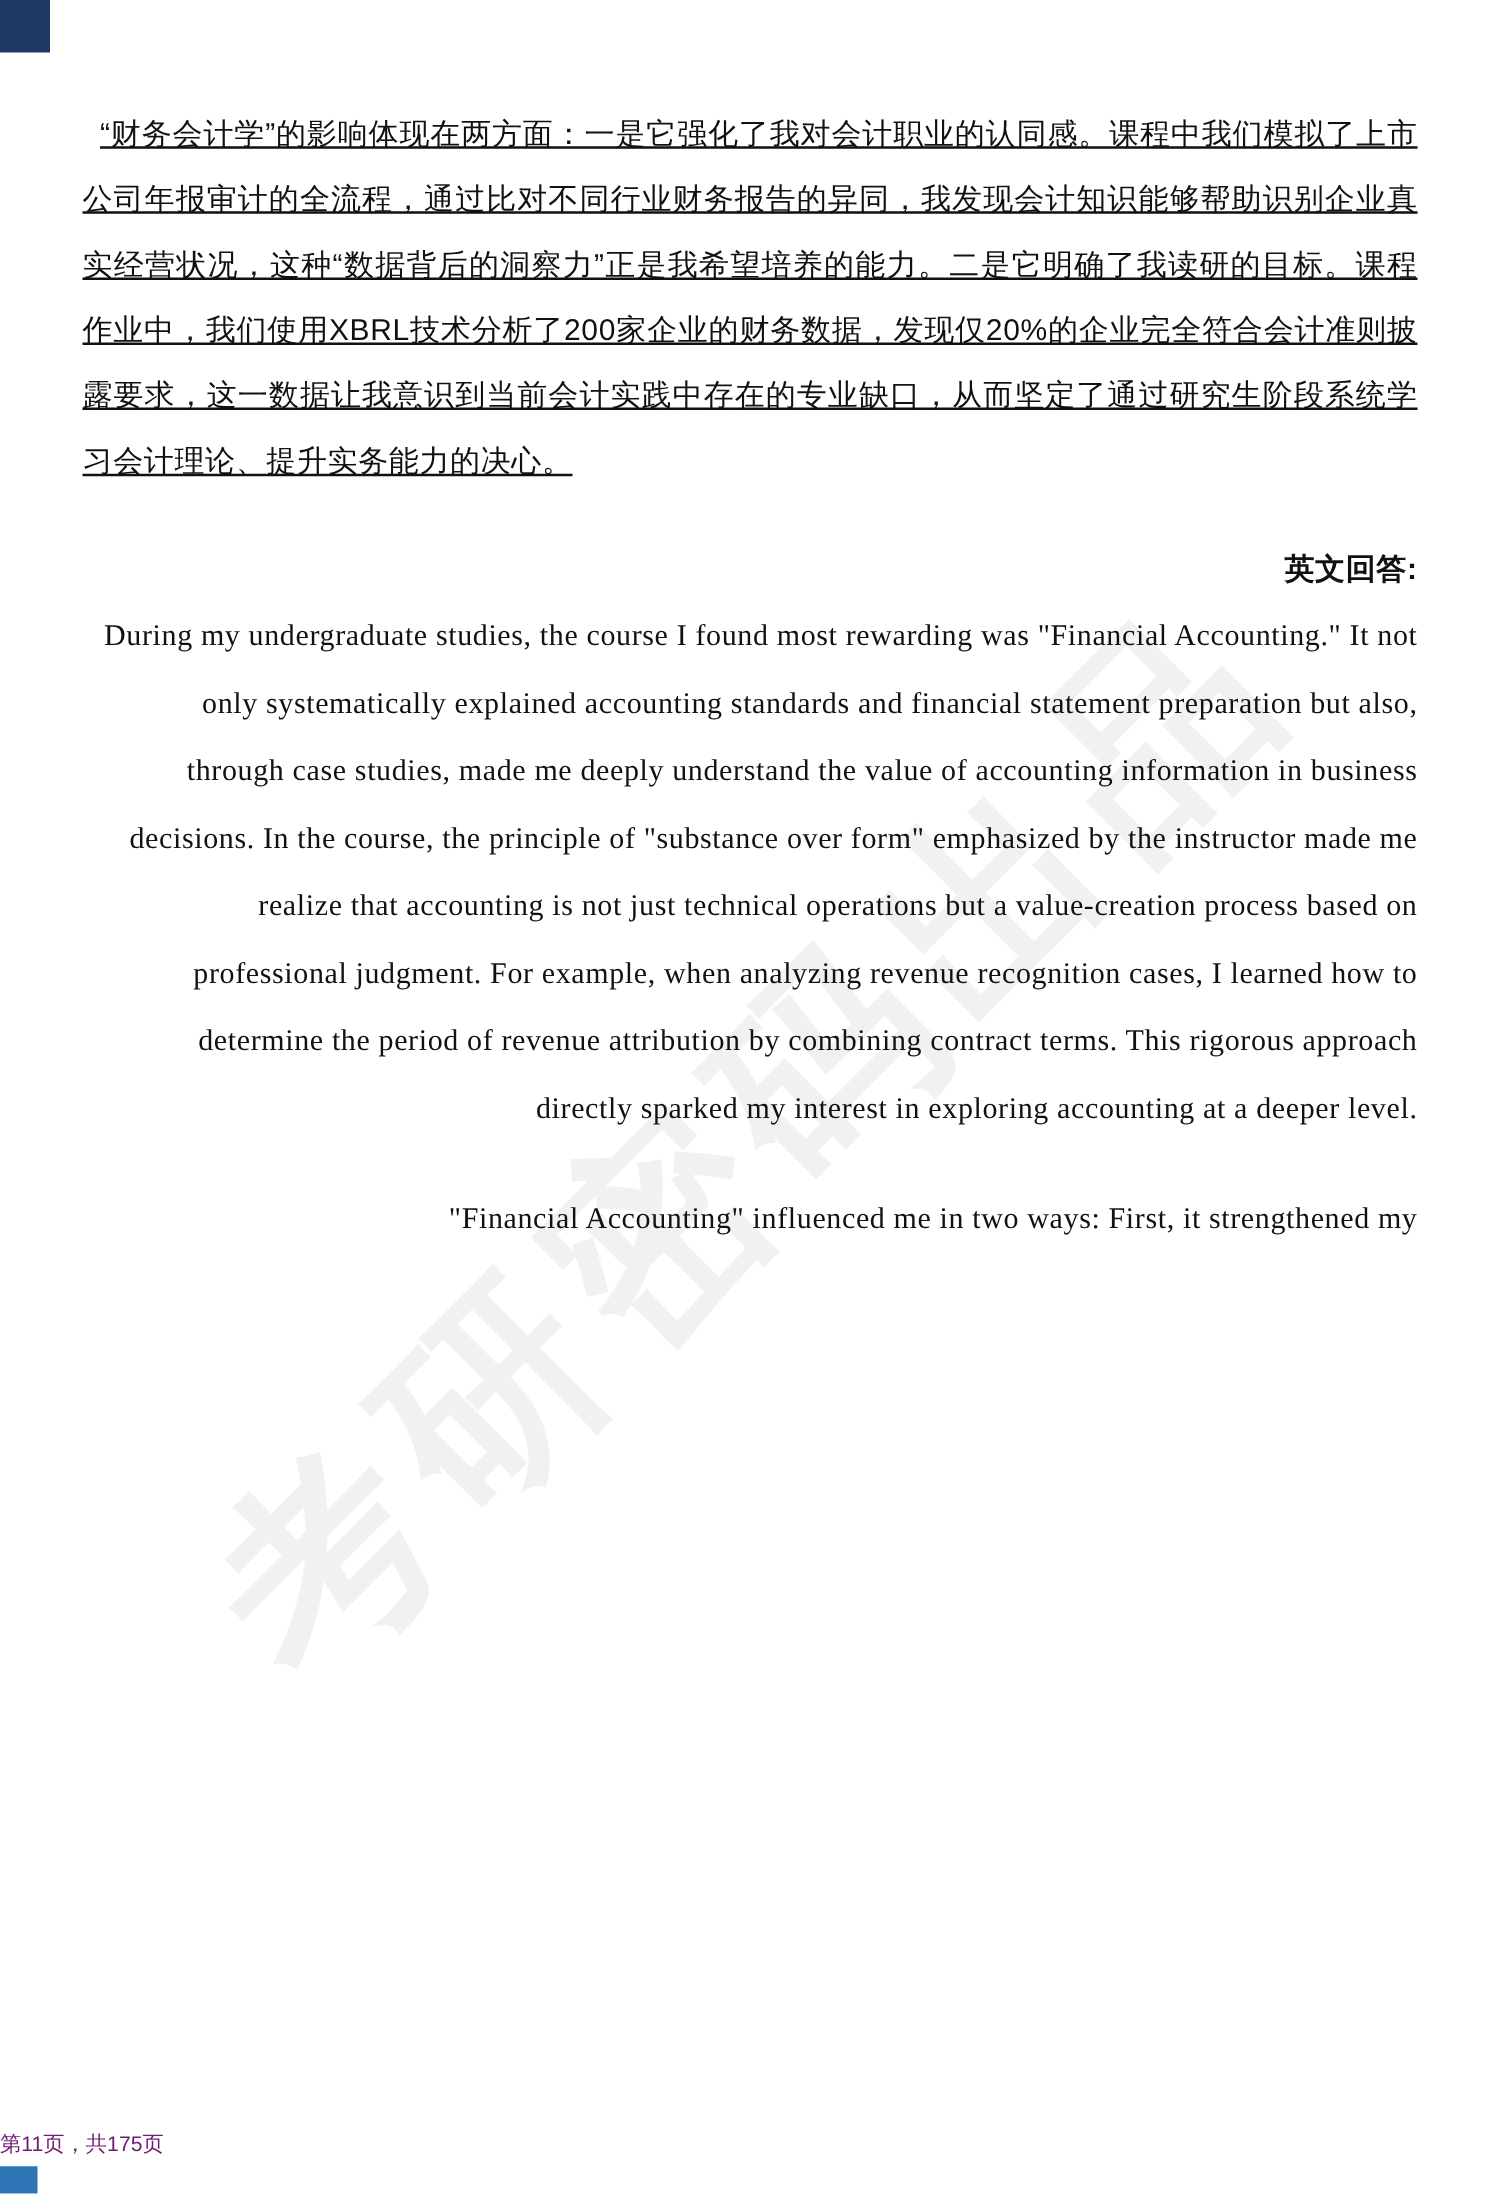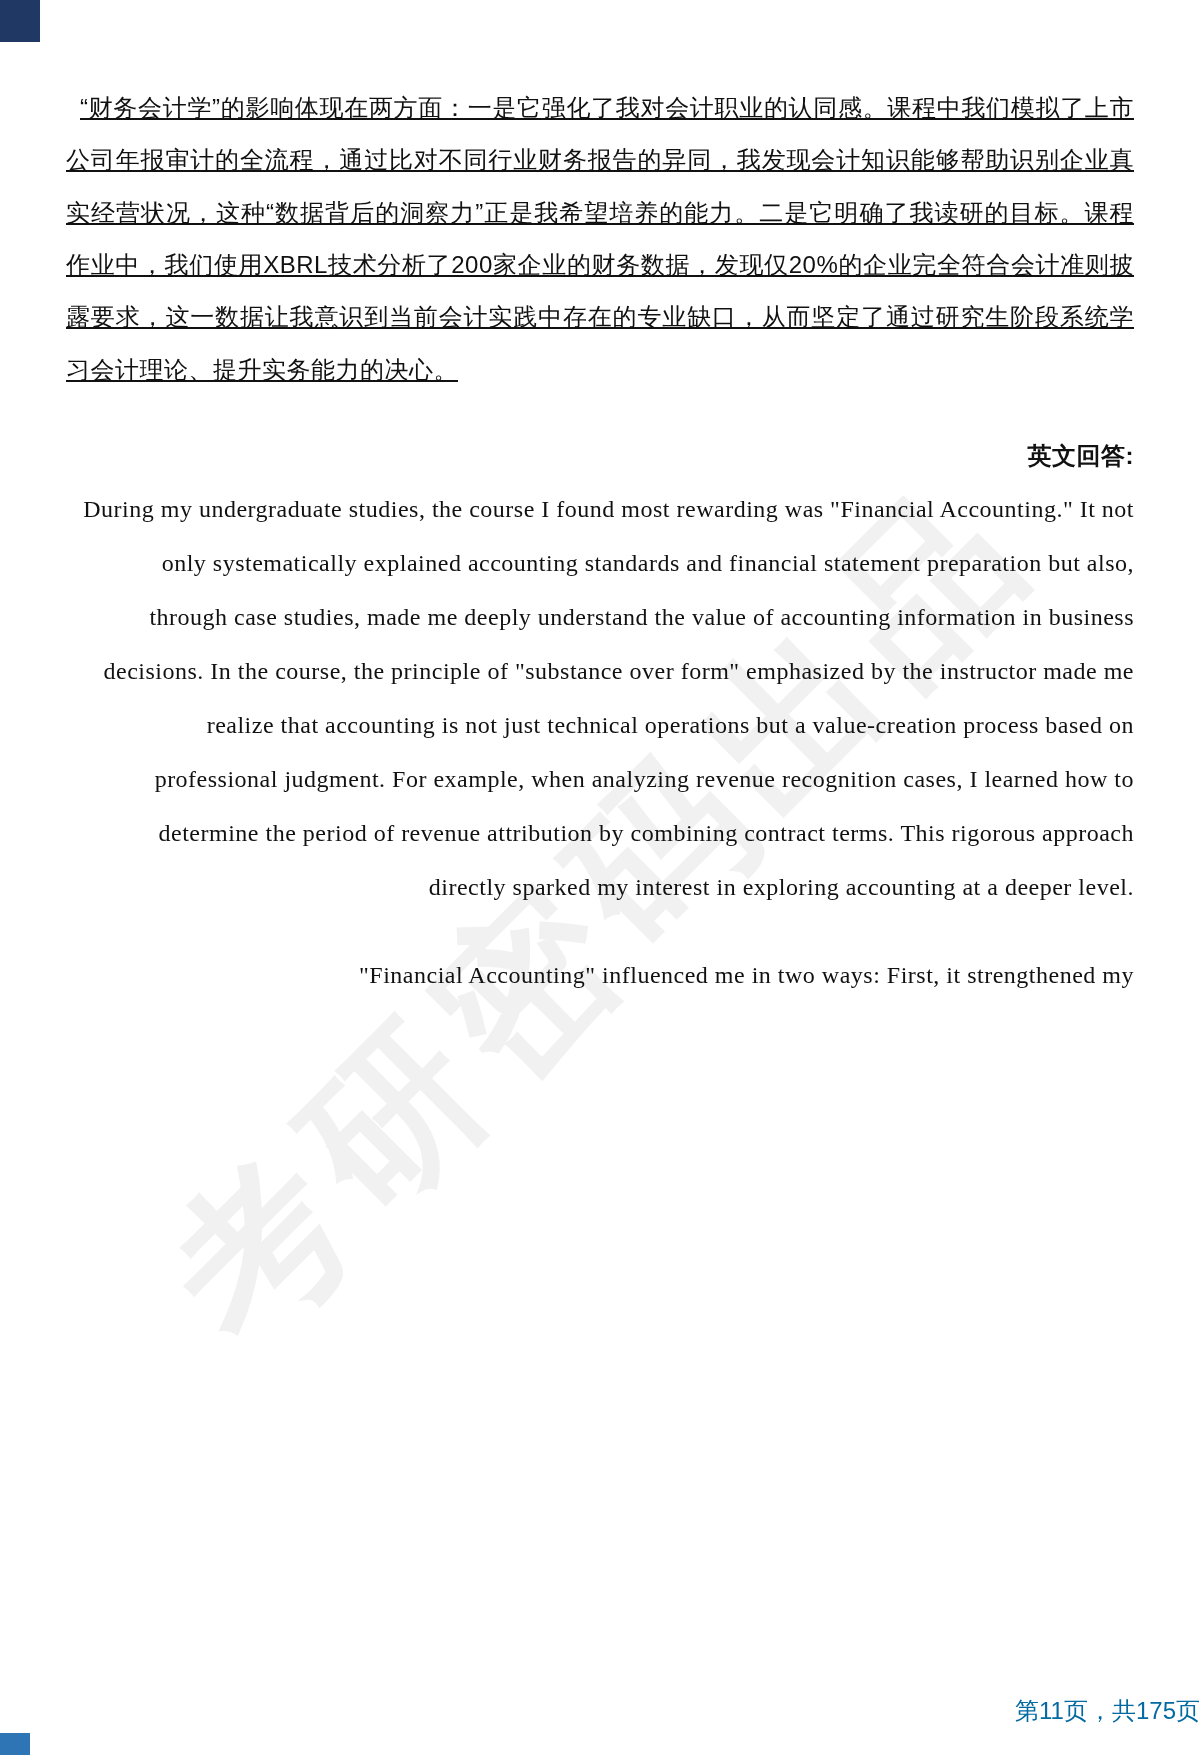--- a/index.html
+++ b/index.html
@@ -61,23 +61,23 @@
     white-space: nowrap;
     pointer-events: none;
     user-select: none;
   }
   .footer {
     position: absolute;
     z-index: 2;
     left: 0;
     right: 0;
     bottom: 28px;
-    text-align: right;
-    font-size: 24px;
-    color: #0369a1;
+    text-align: left;
+    font-size: 17px;
+    color: #701a75;
   }
   .corner-mark-top {
     position: absolute;
     z-index: 3;
     left: 0;
     top: 0;
     width: 40px;
     height: 42px;
   }
   .corner-mark-bottom {

